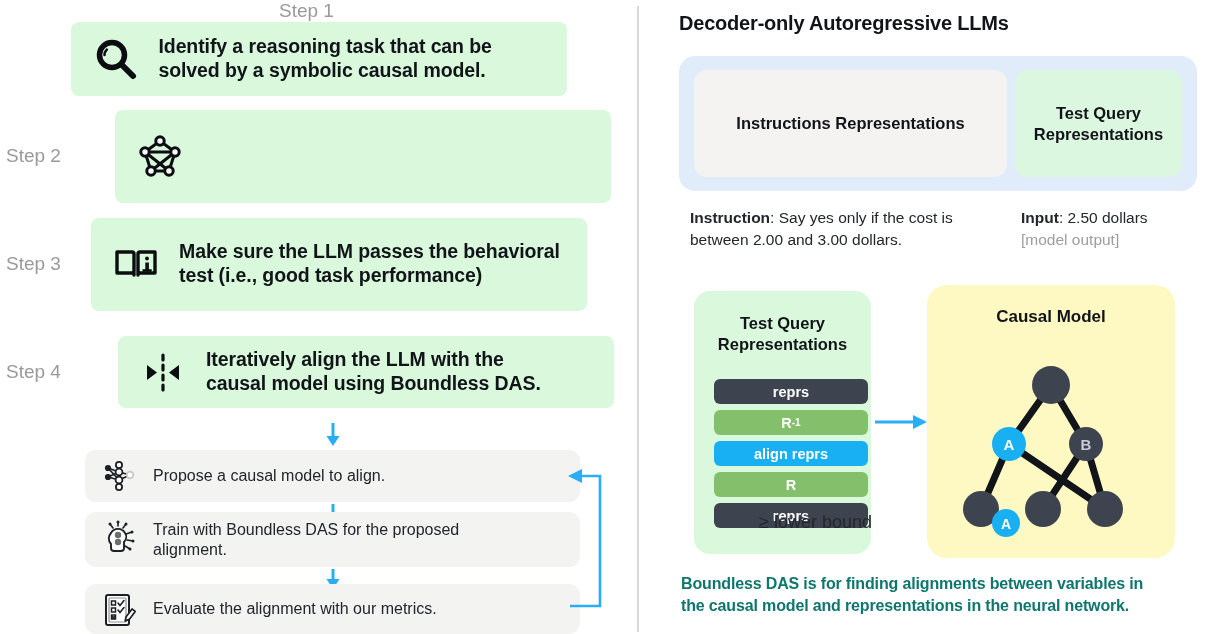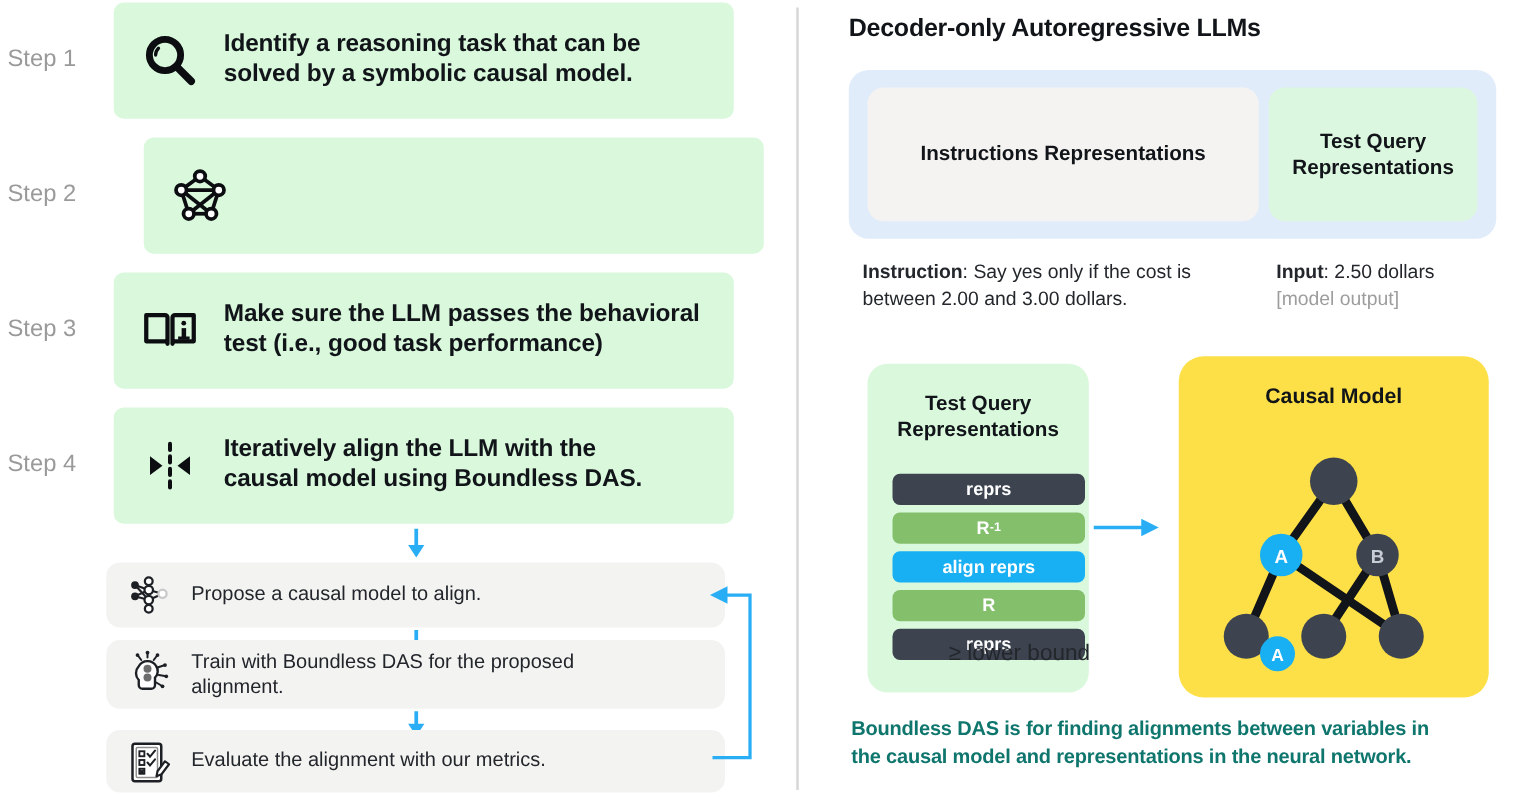--- a/index.html
+++ b/index.html
@@ -83,42 +83,42 @@
     font-size:16.5px;font-weight:bold;color:#111418;line-height:1.25;
   }
   .bar{
     position:absolute;left:20px;width:154px;height:25px;border-radius:6px;
     display:flex;align-items:center;justify-content:center;
     font-size:14.5px;font-weight:bold;color:#ffffff;
   }
   .bar sup{font-size:10px;vertical-align:super;font-weight:bold;}
 
   .cm-card{
-    position:absolute;left:304px;top:285px;width:248px;height:273px;
-    background:#fde047;border-radius:20px;
+    position:absolute;left:288px;top:285px;width:248px;height:273px;
+    background:#fef9c3;border-radius:20px;
   }
   .cm-title{
     position:absolute;left:0;top:22px;width:248px;text-align:center;
     font-size:17px;font-weight:bold;color:#111418;
   }
   .legend-text{
     position:absolute;left:120px;top:512px;font-size:18px;color:#23272c;
   }
   .caption{
     position:absolute;left:42px;top:573px;width:522px;
     font-size:16px;font-weight:bold;color:#0f766e;line-height:1.35;letter-spacing:-0.15px;
   }
   svg{display:block;overflow:visible;}
 </style>
 </head>
 <body>
 
 <div class="panel-left">
 
-  <div class="step-row" style="top:0px;height:96px;">
+  <div class="step-row" style="top:0px;height:96px;flex-direction:column;">
     <div class="step-label">Step 1</div>
     <div class="step-box" style="width:496px;height:93px;">
       <div class="icon-slot">
         <svg width="46" height="46" viewBox="0 0 46 46">
           <circle cx="19" cy="19" r="12.5" fill="none" stroke="#0b0d10" stroke-width="5.5"></circle>
           <path d="M11.5 19 a7.5 7.5 0 0 1 2.3 -5.4" fill="none" stroke="#0b0d10" stroke-width="2.6" stroke-linecap="round"></path>
           <line x1="28.5" y1="28.5" x2="40" y2="40" stroke="#0b0d10" stroke-width="6" stroke-linecap="round"></line>
         </svg>
       </div>
       <div class="step-text">
@@ -169,21 +169,21 @@
       </div>
       <div class="step-text">
         <div>Make sure the LLM passes the behavioral</div>
         <div>test (i.e., good task performance)</div>
       </div>
     </div>
   </div>
 
   <div class="step-row" style="top:324px;height:96px;">
     <div class="step-label">Step 4</div>
-    <div class="step-box" style="width:496px;height:93px;">
+    <div class="step-box" style="width:496px;height:72px;margin-left:27px;">
       <div class="icon-slot">
         <svg width="46" height="46" viewBox="0 0 46 46">
           <g stroke="#0b0d10" stroke-width="3.2" stroke-linecap="round">
             <line x1="23" y1="6" x2="23" y2="11"></line>
             <line x1="23" y1="16" x2="23" y2="21"></line>
             <line x1="23" y1="26" x2="23" y2="31"></line>
             <line x1="23" y1="36" x2="23" y2="41"></line>
           </g>
           <polygon points="7,16 17,23.5 7,31" fill="#0b0d10"></polygon>
           <polygon points="39,16 29,23.5 39,31" fill="#0b0d10"></polygon>

